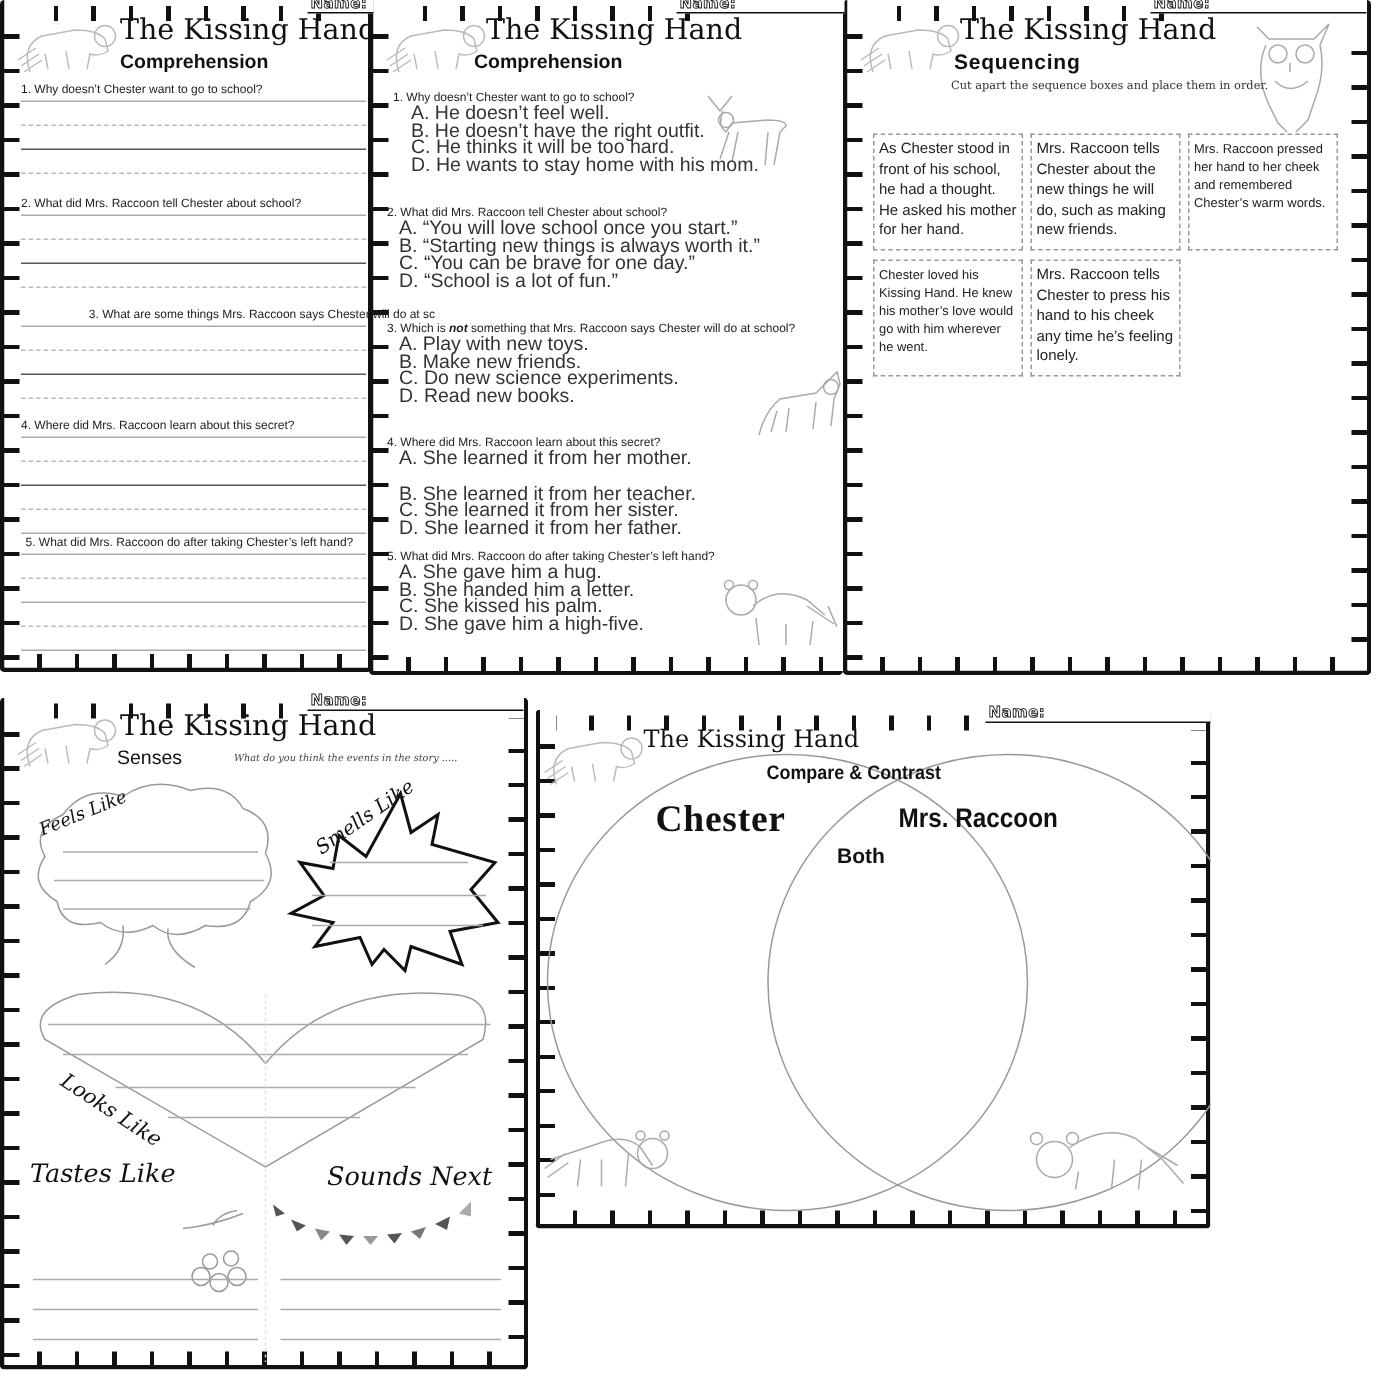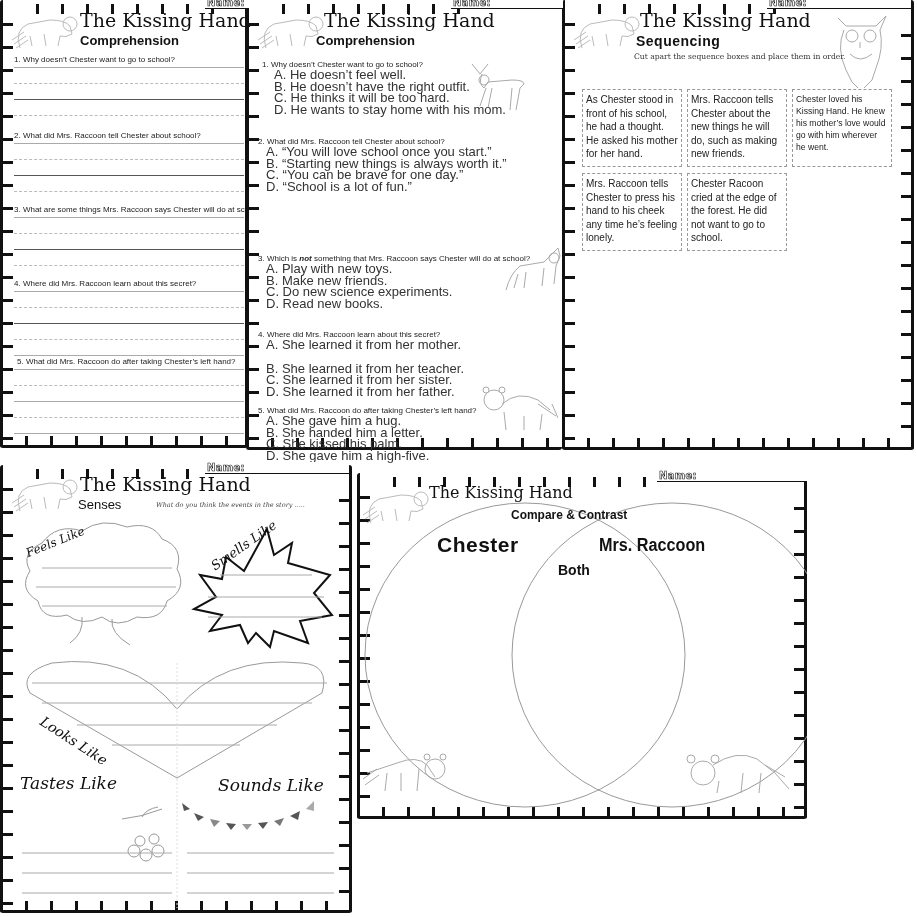--- a/index.html
+++ b/index.html
@@ -91,21 +91,21 @@
       <div class="ans-dots" style="margin-top:15px;"></div>
     </div>
     <div style="height:74px;">
       <div class="q">2. What did Mrs. Raccoon tell Chester about school?</div>
       <div class="ans-line" style="margin-top:3px;"></div>
       <div class="ans-dots" style="margin-top:15px;"></div>
       <div class="ans-line" style="margin-top:15px;border-color:#555;"></div>
       <div class="ans-dots" style="margin-top:15px;"></div>
     </div>
     <div style="height:74px;">
-      <div class="q" style="overflow:hidden;width:276px;">3. What are some things Mrs. Raccoon says Chester will do at sc</div>
+      <div class="q" style="overflow:hidden;width:276px;text-align:right;">3. What are some things Mrs. Raccoon says Chester will do at sc</div>
       <div class="ans-line" style="margin-top:3px;"></div>
       <div class="ans-dots" style="margin-top:15px;"></div>
       <div class="ans-line" style="margin-top:15px;border-color:#555;"></div>
       <div class="ans-dots" style="margin-top:15px;"></div>
     </div>
     <div style="height:78px;">
       <div class="q">4. Where did Mrs. Raccoon learn about this secret?</div>
       <div class="ans-line" style="margin-top:3px;"></div>
       <div class="ans-dots" style="margin-top:15px;"></div>
       <div class="ans-line" style="margin-top:15px;border-color:#555;"></div>
@@ -169,21 +169,21 @@
       <div class="opt">C. He thinks it will be too hard.</div>
       <div class="opt">D. He wants to stay home with his mom.</div>
     </div>
     <div style="height:77px;">
       <div class="q" style="margin-left:-4px;">2. What did Mrs. Raccoon tell Chester about school?</div>
       <div class="opt" style="padding-left:4px;">A. “You will love school once you start.”</div>
       <div class="opt" style="padding-left:4px;">B. “Starting new things is always worth it.”</div>
       <div class="opt" style="padding-left:4px;">C. “You can be brave for one day.”</div>
       <div class="opt" style="padding-left:4px;">D. “School is a lot of fun.”</div>
     </div>
-    <div style="height:76px;margin-top:40px;">
+    <div style="height:76px;">
       <div class="q" style="margin-left:-4px;"><span>3. Which is </span><b><i>not</i></b><span> something that Mrs. Raccoon says Chester will do at school?</span></div>
       <div class="opt" style="padding-left:4px;">A. Play with new toys.</div>
       <div class="opt" style="padding-left:4px;">B. Make new friends.</div>
       <div class="opt" style="padding-left:4px;">C. Do new science experiments.</div>
       <div class="opt" style="padding-left:4px;">D. Read new books.</div>
     </div>
     <div style="height:76px;">
       <div class="q" style="margin-left:-4px;">4. Where did Mrs. Raccoon learn about this secret?</div>
       <div class="opt" style="padding-left:4px;">A. She learned it from her mother.</div>
       <div class="opt" style="padding-left:4px;margin-top:12px;">B. She learned it from her teacher.</div>
@@ -224,23 +224,23 @@
       <path d="M8 10 L16 18 L46 18 L56 8 L50 22 Q54 40 46 60 L42 72 L34 80 M14 22 Q6 40 16 62 L22 74 L28 80"></path>
       <circle cx="22" cy="28" r="6"></circle>
         <circle cx="40" cy="28" r="6"></circle>
       <path d="M30 34 L30 40 M20 46 Q30 56 42 46"></path>
     </g>
   </svg>
 
   <div class="seq-grid" style="left:20px;top:89px;width:310px;grid-template-rows:78px 78px 78px 80px;gap:6px 5px;">
     <div class="seq-card">As Chester stood in front of his school, he had a thought. He asked his mother for her hand.</div>
     <div class="seq-card">Mrs. Raccoon tells Chester about the new things he will do, such as making new friends.</div>
+    <div class="seq-card small">Mrs. Raccoon pressed her hand to her cheek and remembered Chester’s warm words.</div>
     <div class="seq-card small">Chester loved his Kissing  Hand. He knew his mother’s love would go with him wherever he went.</div>
     <div class="seq-card">Mrs. Raccoon tells Chester to press his hand to his cheek any time he’s feeling lonely.</div>
-    <div class="seq-card">Chester Racoon cried at the edge of the forest. He did not want to go to school.</div>
   </div>
 </div>
 
 <div class="sheet" style="left:0;top:465px;width:352px;height:448px;">
   <div class="frame" style="border-top:none;"></div>
   <div class="rungs-top" style="top:4px;left:14px;right:150px;"></div>
   <div class="rungs-left"></div>
   <div class="rungs-right" style="top:14px;"></div>
   <div class="rungs-bottom"></div>
   <div class="name-line" style="left:205px;width:140px;"><span class="nm">Name:</span></div>
@@ -312,21 +312,21 @@
       <line x1="175" y1="340" x2="322" y2="340"></line>
       <line x1="175" y1="360" x2="322" y2="360"></line>
       <line x1="175" y1="380" x2="322" y2="380"></line>
     </g>
   </svg>
 
   <div class="script" style="left:24px;top:82px;font-size:12px;transform:rotate(-22deg);transform-origin:left top;">Feels Like</div>
   <div class="script" style="left:208px;top:96px;font-size:13px;transform:rotate(-35deg);transform-origin:left top;">Smells Like</div>
   <div class="script" style="left:46px;top:248px;font-size:14px;transform:rotate(33deg);transform-origin:left top;">Looks Like</div>
   <div class="script" style="left:20px;top:308px;font-size:17px;">Tastes Like</div>
-  <div class="script" style="left:218px;top:310px;font-size:17px;">Sounds Like</div>
+  <div class="script" style="left:218px;top:310px;font-size:17px;">Sounds Next</div>
 </div>
 
 <div class="sheet" style="left:357px;top:473px;width:450px;height:346px;">
   <div class="frame" style="border-top:none;"></div>
   <div class="rungs-top" style="top:4px;left:14px;right:150px;"></div>
   <div class="rungs-left"></div>
   <div class="rungs-right" style="top:14px;"></div>
   <div class="rungs-bottom"></div>
   <div class="name-line" style="left:300px;width:146px;"><span class="nm">Name:</span></div>
 
@@ -353,16 +353,16 @@
         <circle cx="86" cy="284" r="3"></circle>
       <path d="M6 306 L20 296 M8 312 L22 302"></path>
     </g>
     <g fill="none" stroke="#aaa" stroke-width="1">
       <circle cx="346" cy="300" r="12"></circle>
         <circle cx="334" cy="286" r="4"></circle>
         <circle cx="358" cy="286" r="4"></circle>
       <path d="M356 292 Q380 276 400 286 L418 300 L432 316 M404 300 L402 320 M386 300 L384 320 M362 308 L360 320 M408 292 L428 304"></path>
     </g>
   </svg>
-  <div class="venn-label" style="left:80px;top:60px;font-size:21px;letter-spacing:0.5px;">Chester</div>
+  <div class="venn-label" style="left:80px;top:60px;font-size:25px;letter-spacing:0.5px;font-family:Liberation Serif, serif;">Chester</div>
   <div class="venn-label" style="left:242px;top:62px;font-size:18px;transform:scaleX(0.9);transform-origin:left;">Mrs. Raccoon</div>
   <div class="venn-label" style="left:201px;top:89px;font-size:14px;">Both</div>
 </div>
 
 </body></html>

